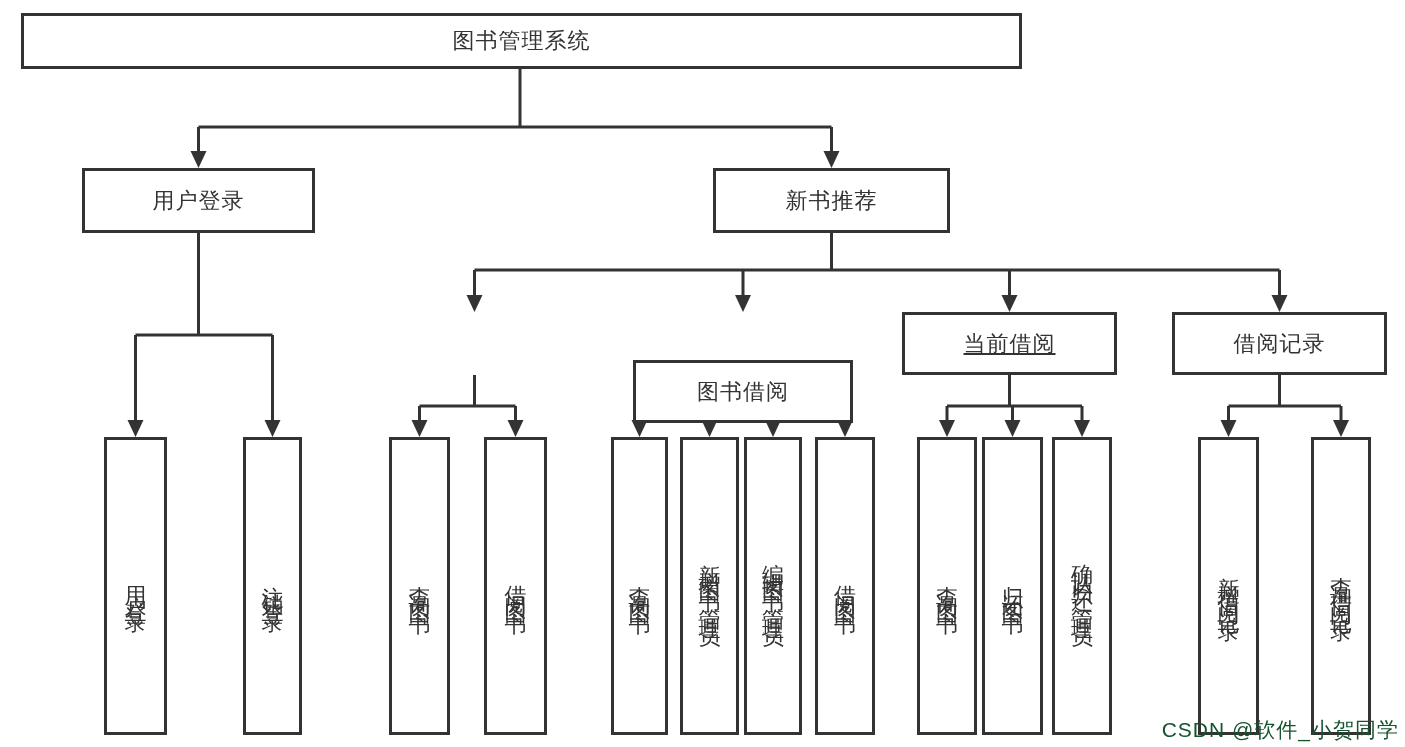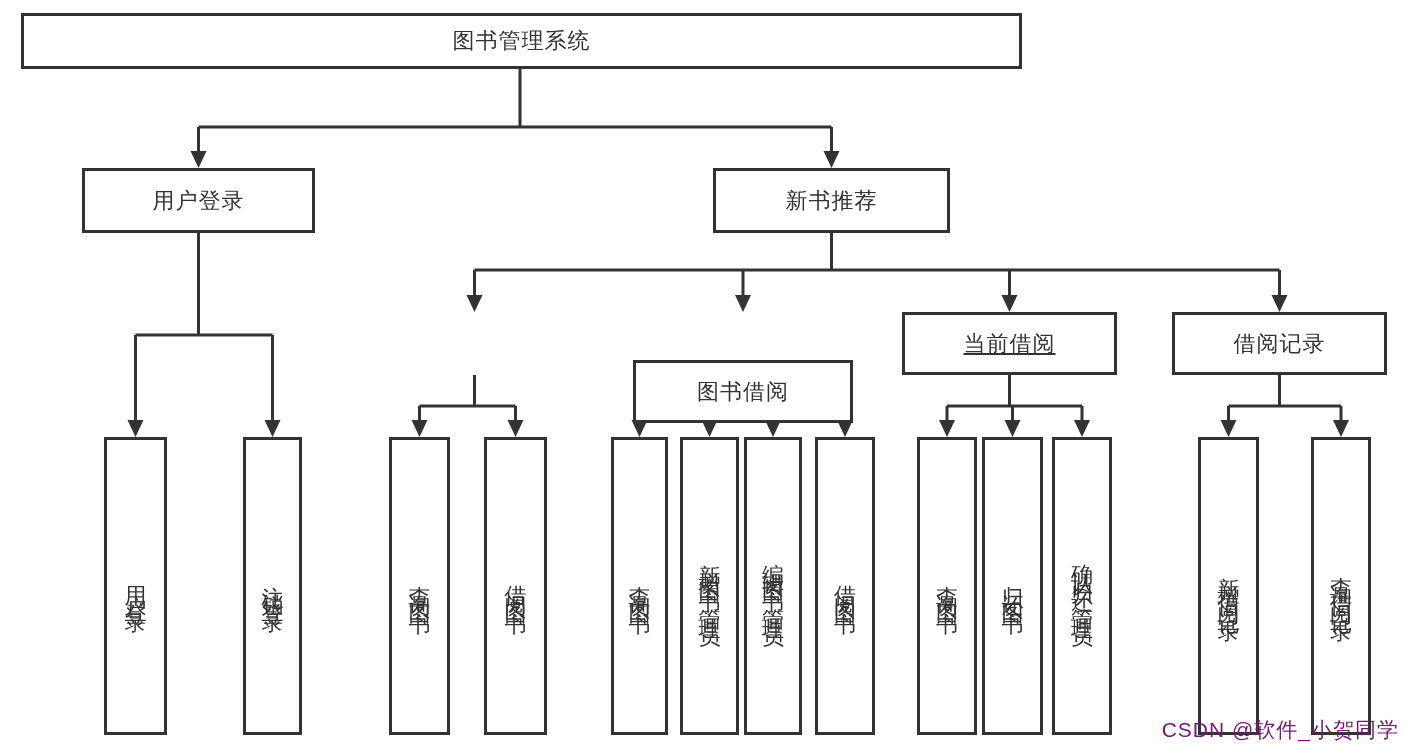--- a/index.html
+++ b/index.html
@@ -59,21 +59,21 @@
   .n-c1 { left: 917px;  width: 60px; }
   .n-c2 { left: 982px;  width: 61px; }
   .n-c3 { left: 1052px; width: 60px; }
   .n-r1 { left: 1198px; width: 61px; }
   .n-r2 { left: 1311px; width: 60px; }
   .watermark {
     position: absolute;
     right: 6px;
     top: 716px;
     font-size: 21px;
-    color: #701a75;
+    color: #14532d;
     letter-spacing: 1px;
     white-space: nowrap;
   }
 </style>
 </head>
 <body>
 
 <div class="diagram">
 
   <svg class="connectors" viewBox="0 0 1405 747" xmlns="http://www.w3.org/2000/svg" aria-hidden="true">

